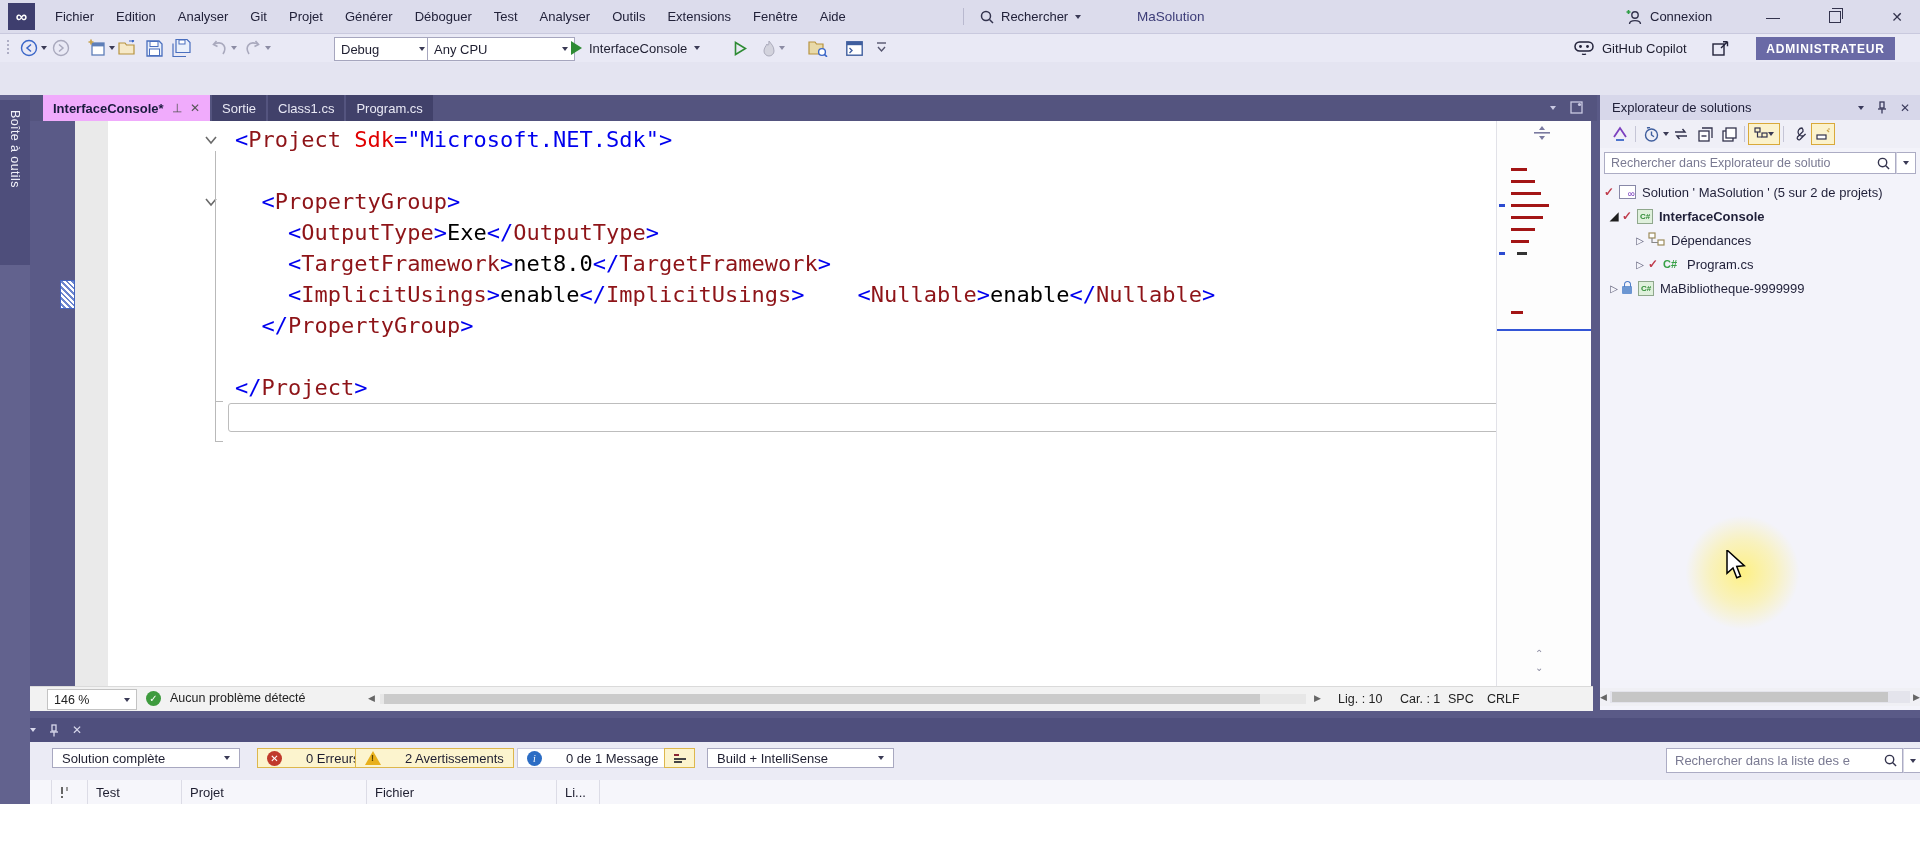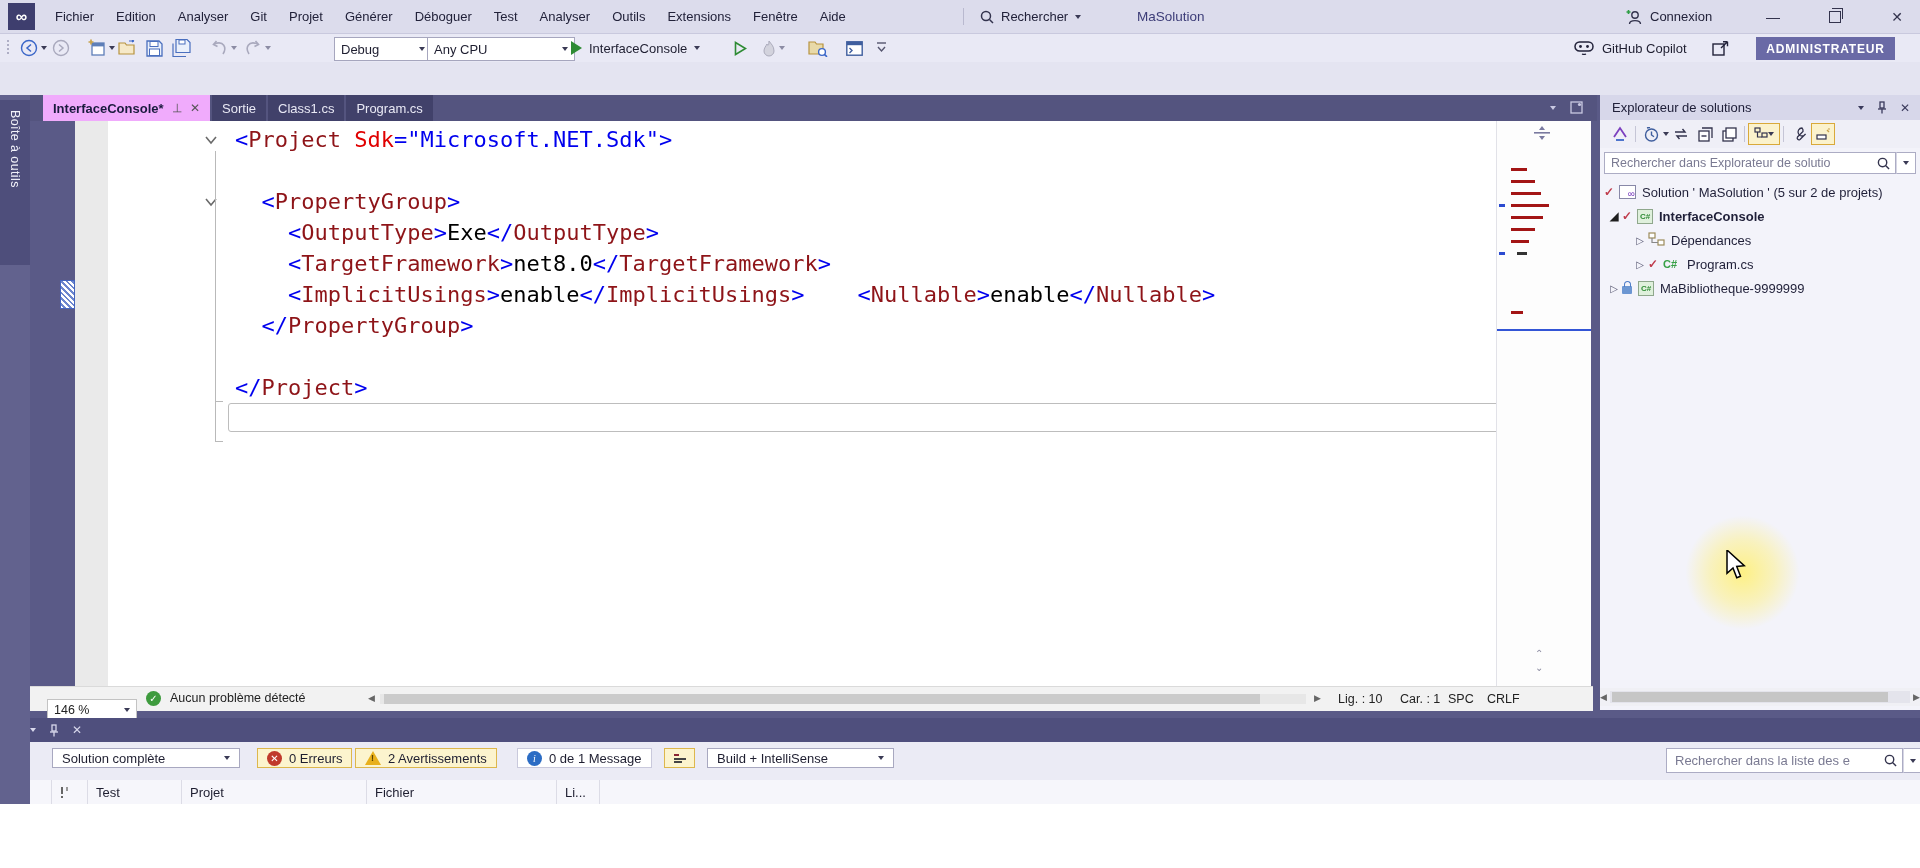--- a/index.html
+++ b/index.html
@@ -56,21 +56,21 @@
   .margin-glyph{position:absolute;left:-48px;width:13px;height:27px;border:1px solid #4565BE;
       background:repeating-linear-gradient(45deg,#fff,#fff 2px,#6C86CF 2px,#6C86CF 4px);}
   #minimap{position:absolute;left:1466px;top:0;width:94px;height:565px;background:#FDFDFD;border-left:1px solid #E2E2E8;}
   .mm-mark{position:absolute;height:3px;}
   #mm-caretline{position:absolute;left:0;width:94px;height:2px;background:#3355D6;}
   #mm-split{position:absolute;left:36px;top:5px;color:#7A7AA0;}
   .mm-arrows{position:absolute;left:38px;color:#8A8AA0;font-size:10px;line-height:10px;}
   
   #editor-status{position:absolute;left:0;top:591px;width:1563px;height:24px;background:#F2F2F2;border-top:1px solid #DADADA;font-size:12.5px;color:#222;}
   .zoom-combo{position:absolute;left:17px;top:2px;width:76px;height:19px;background:#fff;border:1px solid #C3C3C3;
-      display:flex;align-items:center;justify-content:space-between;padding:0 6px;font-size:12.5px;margin-top:10px;}
+      display:flex;align-items:center;justify-content:space-between;padding:0 6px;font-size:12.5px;}
   .health-dot{position:absolute;left:116px;top:4px;width:15px;height:15px;border-radius:50%;background:#3E9B3E;color:#fff;
       font-size:10px;display:flex;align-items:center;justify-content:center;}
   #health-label{position:absolute;left:140px;top:4px;}
   .hs-arrow{position:absolute;top:6px;color:#666;font-size:9px;}
   #hs-track{position:absolute;left:350px;top:7px;width:926px;height:10px;background:#E7E7E7;}
   #hs-thumb{position:absolute;left:4px;top:0;width:876px;height:10px;background:#CBCBCB;}
   .stat-label{position:absolute;top:5px;}
   
   #sol-explorer{position:absolute;left:1600px;top:95px;width:320px;height:615px;background:#F3F3FA;}
   #se-header{position:absolute;left:0;top:0;width:320px;height:25px;background:#D7D7EA;display:flex;align-items:center;}
@@ -99,21 +99,21 @@
   #se-cursor-glow{position:absolute;left:85px;top:420px;width:115px;height:115px;border-radius:50%;
       background:radial-gradient(circle,rgba(255,240,120,.9) 0%,rgba(255,240,120,.45) 40%,rgba(255,240,120,0) 70%);}
   #se-hscroll{position:absolute;left:0;top:593px;width:320px;height:18px;background:#F0F0F5;display:flex;align-items:center;}
   #se-hscroll .tr{flex:1;height:12px;background:#E4E4EC;margin:0 3px;position:relative;}
   #se-hscroll .th{position:absolute;left:2px;top:1px;width:276px;height:10px;background:#C6C6C6;}
   
   #err-title{position:absolute;left:30px;top:718px;width:1890px;height:24px;background:#4F4F7D;display:flex;align-items:center;}
   #err-title .t{color:#fff;font-size:13px;margin-left:16px;flex:1;}
   #err-title .hdr-icons{color:#D8D8EC;margin-right:14px;}
   #err-toolbar{position:absolute;left:30px;top:742px;width:1890px;height:38px;background:#EBEBF5;}
-  .err-ctl{position:absolute;top:6px;height:20px;box-sizing:border-box;display:flex;align-items:center;font-size:13px;color:#1E1E30;gap:7px;padding:0 9px;}
+  .err-ctl{position:absolute;top:6px;height:20px;box-sizing:border-box;display:flex;align-items:center;font-size:13px;color:#1E1E30;gap:24px;padding:0 9px;}
   .err-combo{background:#fff;border:1px solid #A8A8C0;justify-content:space-between;}
   .err-toggle{background:#FCF4CE;border:1px solid #DDB74C;}
   .err-btn{background:#fff;border:1px solid #C9C9DC;}
   .sev-err{width:15px;height:15px;border-radius:50%;background:#C0392B;color:#fff;font-size:10px;display:flex;align-items:center;justify-content:center;flex:none;}
   .sev-warn{width:0;height:0;border-left:8px solid transparent;border-right:8px solid transparent;border-bottom:14px solid #E8B01C;position:relative;flex:none;}
   .sev-warn:after{content:"!";position:absolute;left:-2px;top:2px;font-size:9px;color:#5b4300;font-weight:bold;}
   .sev-info{width:15px;height:15px;border-radius:50%;background:#2B6CC4;color:#fff;font-size:10px;font-style:italic;font-family:"Liberation Serif",serif;display:flex;align-items:center;justify-content:center;flex:none;}
   #err-search{position:absolute;left:1636px;top:6px;width:257px;height:25px;display:flex;}
   #err-search input{flex:1;border:1px solid #ACACC4;border-right:none;font-size:13px;padding:0 8px;color:#555;font-family:"Liberation Sans",sans-serif;outline:none;background:#fff;}
   #err-search input::placeholder{color:#7A7A92;}

